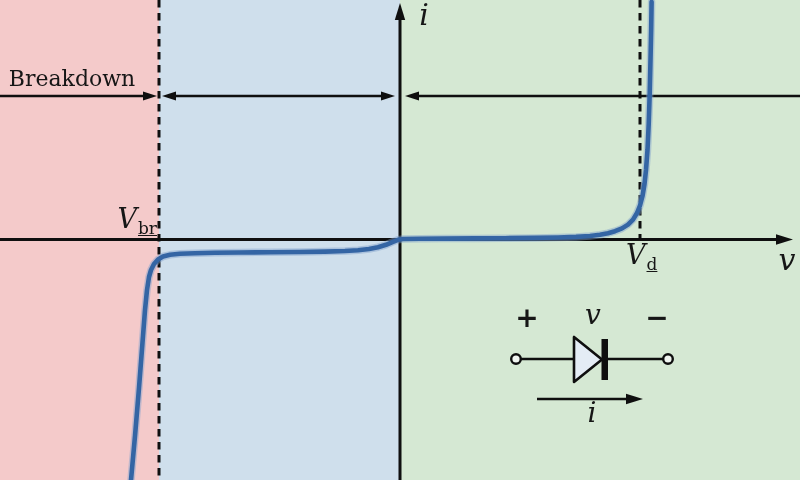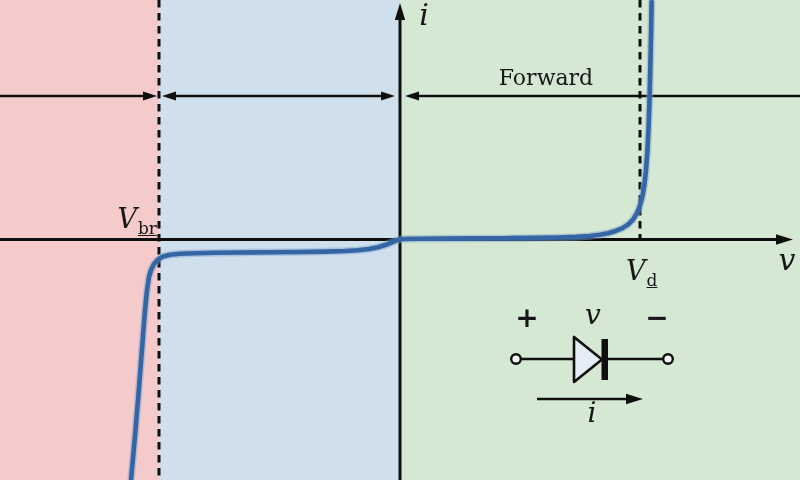--- a/index.html
+++ b/index.html
@@ -27,21 +27,21 @@
   .axis-label{font-size:30px;font-style:italic;transform:translate(-50%,-50%);}
   .vlabel{font-size:27px;}
   .vlabel sub{
     font-size:17px;
     font-style:normal;
     line-height:0;
     margin-left:1px;
     text-decoration:underline;
   }
   #v-br-label{left:157px;top:205px;transform:translateX(-100%);}
-  #v-d-label{left:626px;top:257px;}
+  #v-d-label{left:626px;top:241px;}
   #i-axis-label{left:424px;top:15px;}
   #v-axis-label{left:787px;top:260px;}
   #breakdown-label{left:72px;top:79px;}
   #reverse-label{left:285px;top:78px;}
   #forward-label{left:546px;top:78px;}
   #diode-plus{left:527px;top:318px;font-size:28px;font-weight:600;transform:translate(-50%,-50%);}
   #diode-minus{left:657px;top:318px;font-size:28px;font-weight:600;transform:translate(-50%,-50%);}
   #diode-v{left:593px;top:315px;font-size:28px;font-style:italic;transform:translate(-50%,-50%);}
   #diode-i{left:592px;top:413px;font-size:28px;font-style:italic;transform:translate(-50%,-50%);}
 </style>
@@ -88,21 +88,21 @@
       <line x1="521" y1="359" x2="574" y2="359" stroke="#0f0f0f" stroke-width="2.5"></line>
       <polygon points="574,337 574,382 602,359.5" stroke="#0f0f0f" stroke-width="2.6" stroke-linejoin="round" fill="#e4ecf5"></polygon>
       <rect x="601.5" y="339" width="6.5" height="41" fill="#0f0f0f"></rect>
       <line x1="608" y1="359" x2="663" y2="359" stroke="#0f0f0f" stroke-width="2.5"></line>
       <circle cx="668" cy="359" r="4.8" fill="#f0f5f0" stroke="#0f0f0f" stroke-width="2.4"></circle>
       <line x1="537" y1="399" x2="630" y2="399" stroke="#0f0f0f" stroke-width="2.6"></line>
       <polygon points="643,399 626,393.8 626,404.2" fill="#0f0f0f"></polygon>
     </g>
   </svg>
 
-  <div class="lbl region-label" id="forward-label">Forward</div>
+  <div class="lbl region-label" id="breakdown-label">Breakdown</div>
 
   <div class="lbl axis-label" id="i-axis-label">i</div>
   <div class="lbl axis-label" id="v-axis-label">v</div>
 
   <div class="lbl vlabel" id="v-br-label"><span class="mvar">V</span><sub>br</sub></div>
 
   <div class="lbl vlabel" id="v-d-label"><span class="mvar">V</span><sub>d</sub></div>
 
   <div class="lbl" id="diode-plus">+</div>
   <div class="lbl" id="diode-v">v</div>

